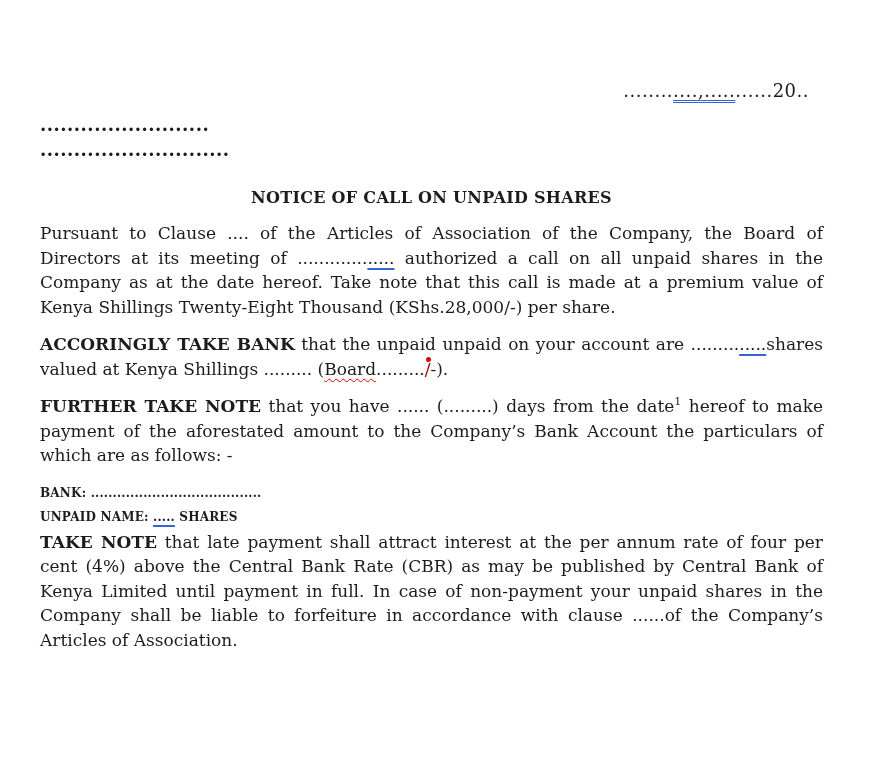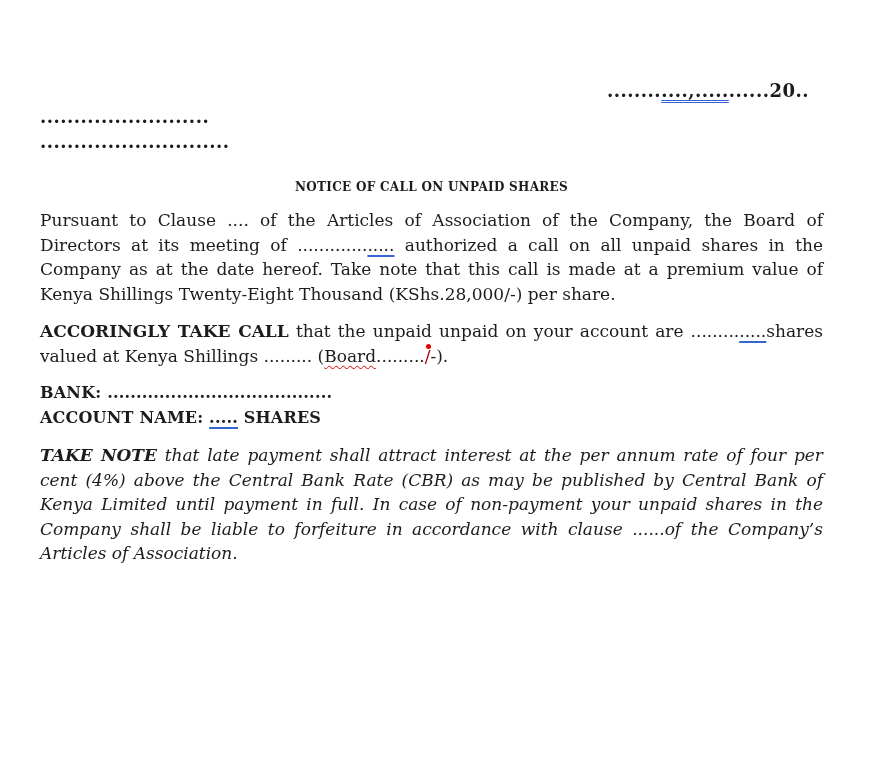--- a/index.html
+++ b/index.html
@@ -15,41 +15,41 @@
     overflow: hidden;
     box-sizing: border-box;
     padding: 80px 62px 0 40px;
     font-family: "DejaVu Serif", "Liberation Serif", serif;
     color: #1c1c1c;
     font-size: 17px;
   }
   .date-line {
     text-align: right;
     padding-right: 14px;
-    font-weight: bold;
+    font-weight: normal;
     font-size: 18px;
     letter-spacing: 0.5px;
-    margin: 0 0 3px 0;
+    margin: 0 0 11px 0;
   }
   .address-block {
     font-weight: bold;
     font-size: 18px;
     line-height: 25px;
     letter-spacing: 0.5px;
     margin: 0 0 26px 0;
   }
   .doc-title {
     text-align: center;
     font-weight: bold;
-    font-size: 12px;
+    font-size: 16px;
     letter-spacing: 0.3px;
     margin: 0 0 14px 0;
   }
   p.body-para {
-    margin: 13px 0 13px 0;
+    margin: 0 0 13px 0;
     text-align: justify;
     line-height: 24.5px;
   }
   .lead-bold { font-weight: bold; }
   
   .ins {
     text-decoration: underline;
     text-decoration-color: #3465d0;
     text-decoration-thickness: 1.5px;
     text-underline-offset: 4px;
@@ -76,27 +76,27 @@
     position: absolute;
     top: -2px;
     right: -1px;
     width: 5px;
     height: 5px;
     background: #e00000;
     border-radius: 50%;
   }
   .bank-block {
     font-weight: bold;
-    font-size: 16px;
+    font-size: 12px;
     line-height: 24.5px;
     letter-spacing: 0.2px;
     margin: 0 0 0 0;
   }
   .bank-block .bank-line { white-space: nowrap; }
-  .last-para { margin-top: 28px; font-style: italic; }
+  .last-para { margin-top: 28px; }
   sup.fn {
     font-size: 11px;
     vertical-align: super;
     line-height: 0;
   }
 </style>
 </head>
 <body>
 
 <div class="page">
@@ -110,28 +110,31 @@
     <div>............................</div>
   </div>
 
   <div class="doc-title">NOTICE OF CALL ON UNPAID SHARES</div>
 
   <p class="body-para">
     <span>Pursuant to Clause .... of the Articles of Association of the Company, the Board of Directors at its meeting of .............</span><span class="ins">.....</span><span> authorized a call on all unpaid shares in the Company as at the date hereof. Take note that this call is made at a premium value of Kenya Shillings Twenty-Eight Thousand (KShs.28,000/-) per share.</span>
   </p>
 
   <p class="body-para">
-    <span class="lead-bold">ACCORINGLY TAKE CALL</span><span> that the unpaid unpaid on your account are .........</span><span class="ins">.....</span><span>shares valued at Kenya Shillings ......... (</span><span class="spell">Board</span><span>.........</span><span class="red-mark"><span>/</span><span class="dot"></span></span><span>-).</span>
+    <span class="lead-bold">ACCORINGLY TAKE BANK</span><span> that the unpaid unpaid on your account are .........</span><span class="ins">.....</span><span>shares valued at Kenya Shillings ......... (</span><span class="spell">Board</span><span>.........</span><span class="red-mark"><span>/</span><span class="dot"></span></span><span>-).</span>
   </p>
 
+  <p class="body-para">
+    <span class="lead-bold">FURTHER TAKE NOTE</span><span> that you have ...... (.........) days from the date</span><sup class="fn">1</sup><span> hereof to make payment of the aforestated amount to the Company’s Bank Account the particulars of which are as follows: -</span>
+  </p>
 
   <div class="bank-block">
     <div class="bank-line">BANK: .......................................</div>
     <div class="bank-line">
-      <span>ACCOUNT NAME: </span><span class="ins">.....</span><span> SHARES</span>
+      <span>UNPAID NAME: </span><span class="ins">.....</span><span> SHARES</span>
     </div>
   </div>
 
   <p class="body-para last-para">
     <span class="lead-bold">TAKE NOTE</span><span> that late payment shall attract interest at the per annum rate of four per cent (4%) above the Central Bank Rate (CBR) as may be published by Central Bank of Kenya Limited until payment in full. In case of non-payment your unpaid shares in the Company shall be liable to forfeiture in accordance with clause ......of the Company’s Articles of Association.</span>
   </p>
 
 </div>
 
 </body></html>

